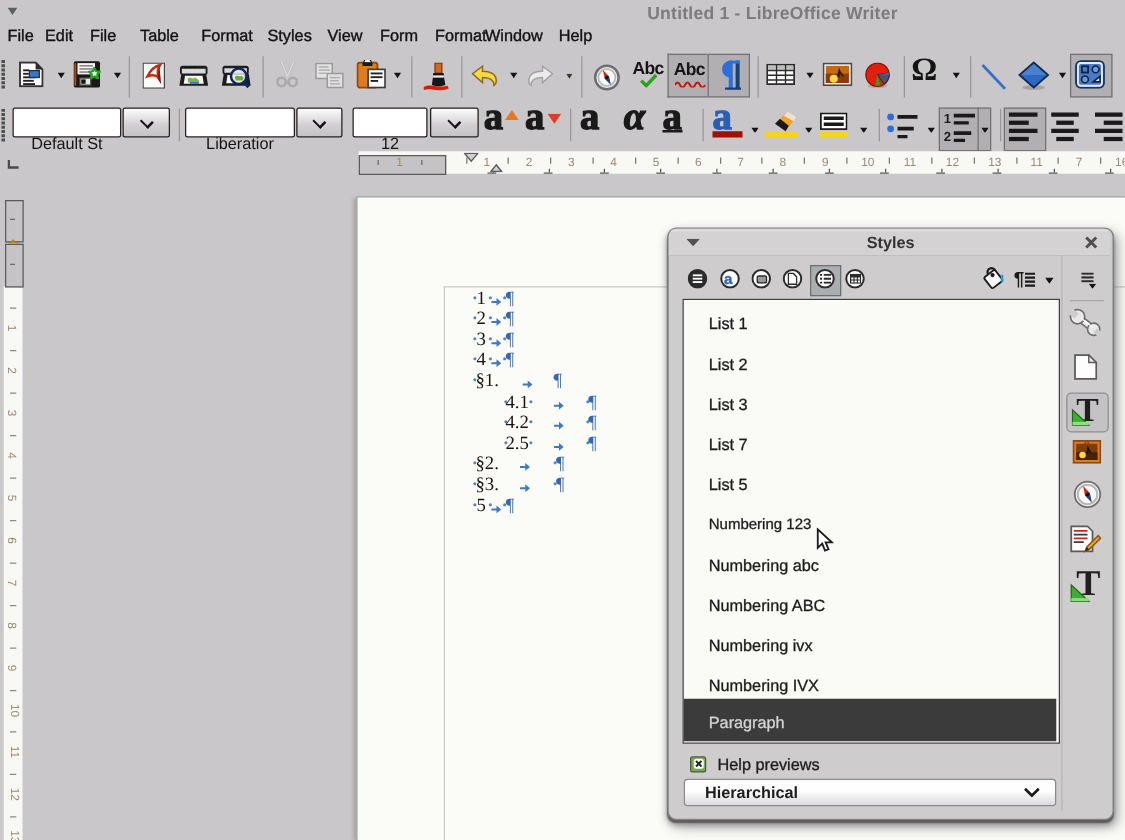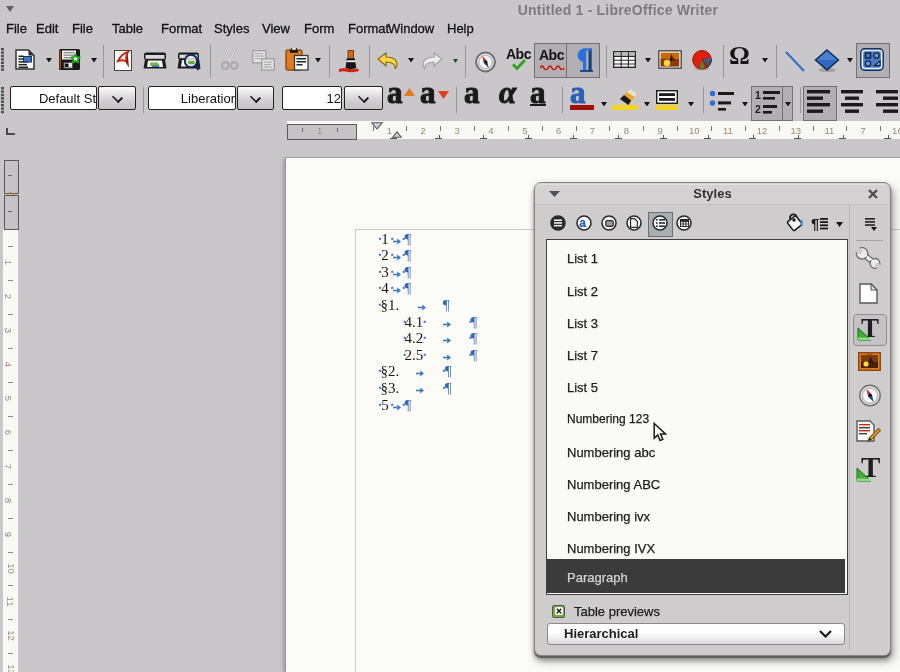--- a/index.html
+++ b/index.html
@@ -8,21 +8,21 @@
   .abs{position:absolute;}
   #titletext{left:168px;top:2px;width:900px;text-align:center;font-size:14px;letter-spacing:0.2px;font-weight:bold;color:#7c7c7c;}
   #menubar{left:0;top:20px;width:900px;height:21px;background:#cac7ca;font-size:13px;color:#121212;-webkit-text-stroke:0.3px #121212;}
   .menuitem{position:absolute;top:1px;}
   
   #toolbar1{left:0;top:41px;width:900px;height:43px;background:#cac7ca;}
   #toolbar2{left:0;top:84px;width:900px;height:36px;background:#cac7ca;}
   .tsep{position:absolute;width:1px;background:#999699;}
   .combo{position:absolute;height:22px;background:#fff;border:1px solid #27211e;border-radius:2px;
          font-size:13px;color:#141414;}
-  .combo .txt{position:absolute;left:0;right:0;top:4px;text-align:right;white-space:nowrap;overflow:hidden;}
+  .combo .txt{position:absolute;left:0;right:0;top:20px;text-align:center;white-space:nowrap;overflow:hidden;}
   .dropbtn{position:absolute;height:22px;border:1px solid #27211e;border-radius:2px;
            background:linear-gradient(#fdfdfd,#d2cfd2 60%,#c6c3c6);}
   .dropbtn:after{content:"";position:absolute;left:50%;top:50%;width:6px;height:6px;
                  margin:-5px 0 0 -4.5px;border-right:2.4px solid #111;border-bottom:2.4px solid #111;width:7px;height:7px;
                  transform:rotate(45deg) scaleY(0.75);}
   
   #hruler{left:287px;top:121px;width:613px;height:18px;background:#f8f8f5;}
   #vruler{left:3px;top:140px;width:15px;height:532px;background:#cac7ca;}
   .rnum{position:absolute;font-size:9.5px;color:#9c8a76;}
   
@@ -715,21 +715,21 @@
 <div class="abs" style="left:32px;top:358.2px;font-size:13px;color:#1c1c1c;-webkit-text-stroke:0.25px #1c1c1c">Numbering IVX</div>
 
   <div class="abs" style="left:12px;top:376.3px;width:298px;height:34.2px;background:#3b3b3b"></div>
   <div class="abs" style="left:32px;top:387px;font-size:13px;color:#d4d4d4;-webkit-text-stroke:0.25px #d4d4d4">Paragraph</div>
 
   <div class="abs" style="left:17px;top:421.5px;width:11px;height:11px;background:#7aa84f;border:1px solid #4e5a46;border-radius:2px"></div>
   <div class="abs" style="left:19.5px;top:424px;width:8px;height:8px;background:#fdfdfd;border-radius:2px"></div>
   <svg class="abs" style="left:20.5px;top:425px" width="6" height="6">
       <path d="M0.8 0.8l4.4 4.4M5.2 0.8L0.8 5.2" stroke="#1e2a18" stroke-width="1.6"></path>
     </svg>
-  <div class="abs" style="left:39px;top:421px;font-size:13px;color:#1c1c1c;-webkit-text-stroke:0.25px #1c1c1c">Table previews</div>
+  <div class="abs" style="left:39px;top:421px;font-size:13px;color:#1c1c1c;-webkit-text-stroke:0.25px #1c1c1c">Help previews</div>
 
   <div class="abs" style="left:12px;top:440px;width:296px;height:20px;border:1px solid #8a8a8a;border-radius:3px;background:linear-gradient(#fefefe 45%,#dbd8db)"></div>
   <div class="abs" style="left:29px;top:443px;font-size:13px;font-weight:bold;color:#1c1c1c">Hierarchical</div>
   <svg class="abs" style="left:284px;top:447px" width="13" height="8">
       <path d="M1 1l5.5 5.5L12 1" fill="none" stroke="#1a1a1a" stroke-width="2.2"></path>
     </svg>
 
   <div class="abs" style="left:314px;top:21px;width:1px;height:445px;background:#b9b6b9"></div>
   <svg class="abs" style="left:329.5px;top:34.7px" width="10" height="8">
       <g fill="#2b2b2b">

